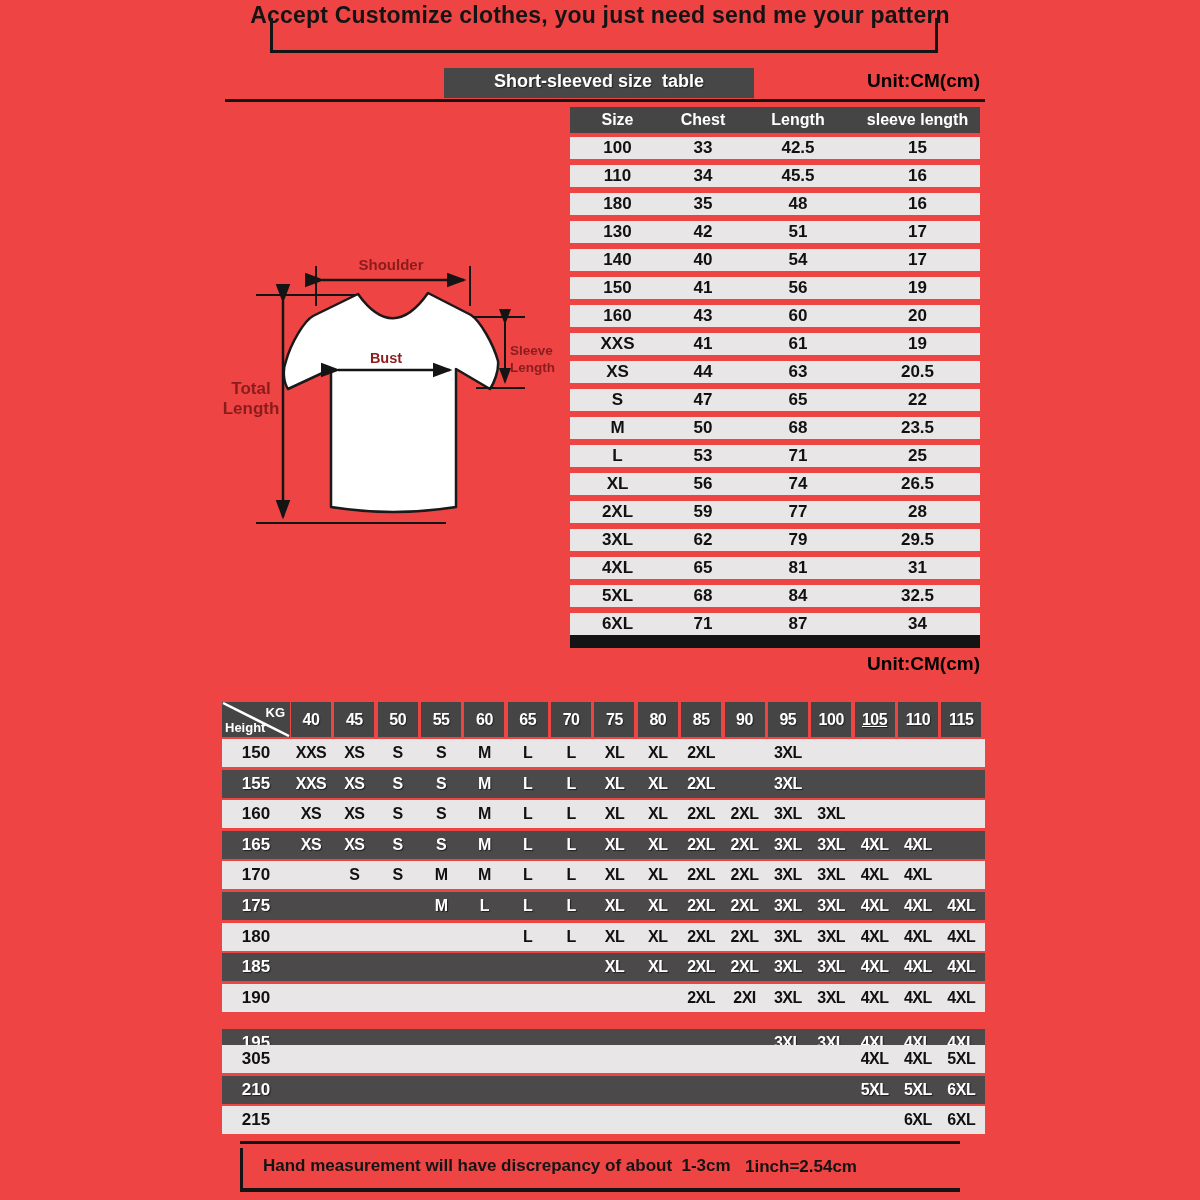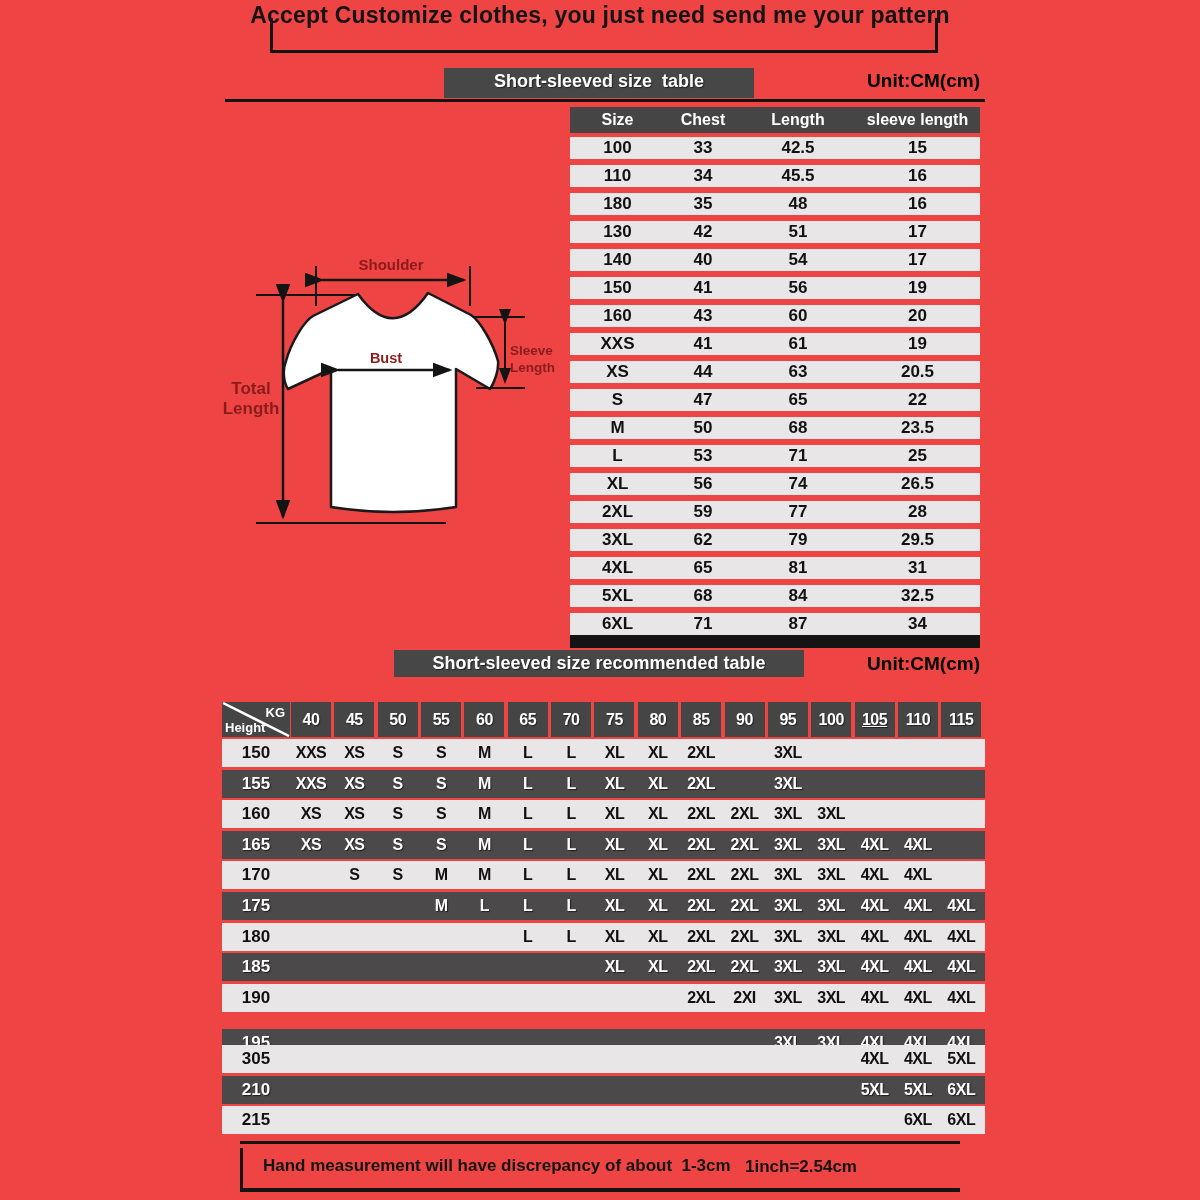--- a/index.html
+++ b/index.html
@@ -208,21 +208,20 @@
       </div>
       <div class="st-row">
         <div class="st-cell">6XL</div>
         <div class="st-cell">71</div>
         <div class="st-cell">87</div>
         <div class="st-cell">34</div>
       </div>
     </div>
   <div class="line" style="left:570px; top:635px; width:410px; height:13px;"></div>
 
-  <div class="banner" style="left:394px; top:650px; width:410px; height:27px; line-height:27px;">Short-sleeved size recommended table</div>
   <div class="unit" style="left:795px; top:653px;">Unit:CM(cm)</div>
 
   <div id="rec-table">
     <div id="corner-cell">
       <svg width="68" height="35" viewBox="0 0 68 35" style="position:absolute; left:0; top:0;">
         <line x1="1" y1="1" x2="67" y2="34" stroke="#ffffff" stroke-width="2.5"></line>
       </svg>
       <span class="kg">KG</span>
       <span class="ht">Height</span>
     </div>

